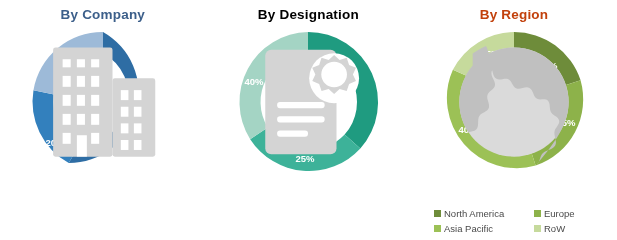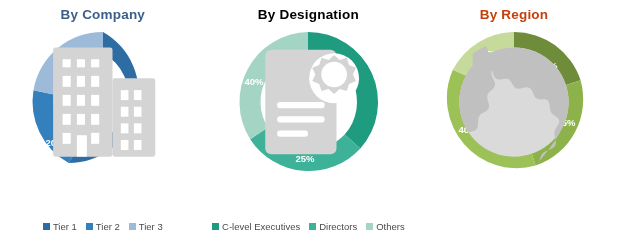--- a/index.html
+++ b/index.html
@@ -144,34 +144,20 @@
             <rect x="45" y="34" width="3.2" height="4.2"></rect>
             <rect x="39.5" y="41" width="3.2" height="4.2"></rect>
             <rect x="45" y="41" width="3.2" height="4.2"></rect>
             <rect x="39.5" y="48" width="3.2" height="4.2"></rect>
             <rect x="45" y="48" width="3.2" height="4.2"></rect>
           </g>
         </svg>
       </div>
     </div>
 
-    <div class="legend">
-      <div class="legend-item">
-        <span class="legend-swatch" style="background:#2E6DA4;"></span>
-        <span class="legend-label">Tier 1</span>
-      </div>
-      <div class="legend-item">
-        <span class="legend-swatch" style="background:#3380BD;"></span>
-        <span class="legend-label">Tier 2</span>
-      </div>
-      <div class="legend-item">
-        <span class="legend-swatch" style="background:#9DBAD8;"></span>
-        <span class="legend-label">Tier 3</span>
-      </div>
-    </div>
   </div>
 
   <div class="panel">
     <div class="panel-title" style="color:#000000;">By Designation</div>
 
     <div class="donut-wrap">
       <svg viewBox="0 0 152 152" xmlns="http://www.w3.org/2000/svg">
 
         <path fill="#1F9B80" d="M 76 6 A 70 70 0 0 1 128.33 122.53 L 112.63 108.57 A 49 49 0 0 0 76 27 Z"></path>
 
@@ -192,34 +178,20 @@
             <rect x="19" y="38" width="20" height="2.6" rx="1.2"></rect>
             <rect x="19" y="44" width="13" height="2.6" rx="1.2"></rect>
           </g>
           <circle cx="43" cy="22" r="10.5" fill="#ffffff"></circle>
           <path fill="#D4D4D4" d="M43 12.2 l2.3 2.1 3.0 -.9 1.0 3.0 2.9 1.2 -1.3 2.8 1.3 2.8 -2.9 1.2 -1.0 3.0 -3.0 -.9 -2.3 2.1 -2.3 -2.1 -3.0 .9 -1.0 -3.0 -2.9 -1.2 1.3 -2.8 -1.3 -2.8 2.9 -1.2 1.0 -3.0 3.0 .9 Z"></path>
           <circle cx="43" cy="20.4" r="5.4" fill="#ffffff"></circle>
         </svg>
       </div>
     </div>
 
-    <div class="legend">
-      <div class="legend-item">
-        <span class="legend-swatch" style="background:#1F9B80;"></span>
-        <span class="legend-label">C-level Executives</span>
-      </div>
-      <div class="legend-item">
-        <span class="legend-swatch" style="background:#3DB299;"></span>
-        <span class="legend-label">Directors</span>
-      </div>
-      <div class="legend-item">
-        <span class="legend-swatch" style="background:#A4D4C4;"></span>
-        <span class="legend-label">Others</span>
-      </div>
-    </div>
   </div>
 
   <div class="panel">
     <div class="panel-title" style="color:#c2410c;">By Region</div>
 
     <div class="donut-wrap">
       <svg viewBox="0 0 152 152" xmlns="http://www.w3.org/2000/svg">
 
         <path fill="#6E8C3A" d="M 76 6 A 70 70 0 0 1 142.57 54.36 L 122.60 60.85 A 49 49 0 0 0 76 27 Z"></path>
 
@@ -240,15 +212,33 @@
           <circle cx="32" cy="32" r="23" fill="#DADADA"></circle>
           <g fill="#C2C2C2">
             <path d="M17 16 c3 1 5 4 8 4 c2 0 3 -2 5 -1 c2 1 1 4 3 5 c2 1 4 -1 6 0 c2 1 1 4 3 5 c1 .7 3 .4 4 1.4 c1 1.3 -.4 3 .4 4.4 c.8 1.4 3 1.4 3.4 3 c.4 1.8 -1.8 3 -2 4.8 c-.3 2.2 2 4 1 6 c-1.3 2.6 -5.2 2 -7 4.2 c-1.4 1.7 -.6 4.6 -2.4 5.8 c-1.6 1 -3.6 -.6 -5.4 -.2 c-2 .4 -3 3 -5 2.8 c-2.4 -.3 -2.8 -3.7 -4.6 -5.2 c-1.6 -1.4 -4.4 -1 -5.4 -3 c-1 -2 1 -4.4 .2 -6.6 c-.7 -2 -3.4 -2.8 -3.6 -5 c-.2 -2 2 -3.4 2.4 -5.4 c.4 -2.2 -1.2 -4.6 -.2 -6.6 c1 -2 4 -2 5.4 -3.8 c1.2 -1.6 .6 -4.4 2 -5.6 Z" opacity="0"></path>
           </g>
           <path fill="#C0C0C0" d="M32 9 c-5 0 -9.6 1.6 -13.4 4.3 c.6 1.7 2.3 2.3 3.4 3.6 c1.3 1.6 .8 4.2 2.6 5.3 c1.5 .9 3.4 -.5 5 .2 c1.6 .7 1.7 3.1 3.3 3.8 c1.8 .8 3.9 -1 5.6 -.1 c1.7 .9 1.5 3.6 3.2 4.5 c1.4 .8 3.3 -.3 4.5 .8 c1.3 1.2 .5 3.4 1.4 4.9 c.9 1.5 3.1 1.8 3.4 3.5 c.3 1.6 -1.5 2.8 -1.9 4.4 c-.5 2 1.2 4.2 .3 6 c-1 2 -3.9 1.9 -5.4 3.5 c-1.2 1.3 -1 3.6 -2.4 4.6 C46.7 51.9 55 42.9 55 32 C55 19.3 44.7 9 32 9 Z"></path>
           <path fill="#C0C0C0" d="M14.6 16.6 C11.1 20.7 9 26.1 9 32 c0 4.7 1.4 9.1 3.7 12.8 c1.2 -.4 2.5 -.3 3.4 -1.2 c1.4 -1.4 .3 -4 1.3 -5.7 c.9 -1.6 3.4 -1.7 4 -3.4 c.6 -1.7 -1.1 -3.6 -.6 -5.3 c.5 -1.8 2.9 -2.4 3.2 -4.2 c.3 -1.8 -1.6 -3.4 -1.5 -5.2 c.1 -1.6 1.7 -2.7 1.6 -4.3 c-.1 -1.6 -1.8 -2.5 -2.6 -3.9 c-.6 -1 -.6 -2.3 -1.3 -3.2 c-2.2 .9 -4.2 2.2 -5.6 3.2 Z"></path>
         </svg>
       </div>
     </div>
 
+    <div class="legend two-row legend-region">
+      <div class="legend-item">
+        <span class="legend-swatch" style="background:#6E8C3A;"></span>
+        <span class="legend-label">North America</span>
+      </div>
+      <div class="legend-item narrow">
+        <span class="legend-swatch" style="background:#8DB24A;"></span>
+        <span class="legend-label">Europe</span>
+      </div>
+      <div class="legend-item">
+        <span class="legend-swatch" style="background:#9CC156;"></span>
+        <span class="legend-label">Asia Pacific</span>
+      </div>
+      <div class="legend-item narrow">
+        <span class="legend-swatch" style="background:#C6DA9C;"></span>
+        <span class="legend-label">RoW</span>
+      </div>
+    </div>
   </div>
 
 </div>
 
 </body></html>

